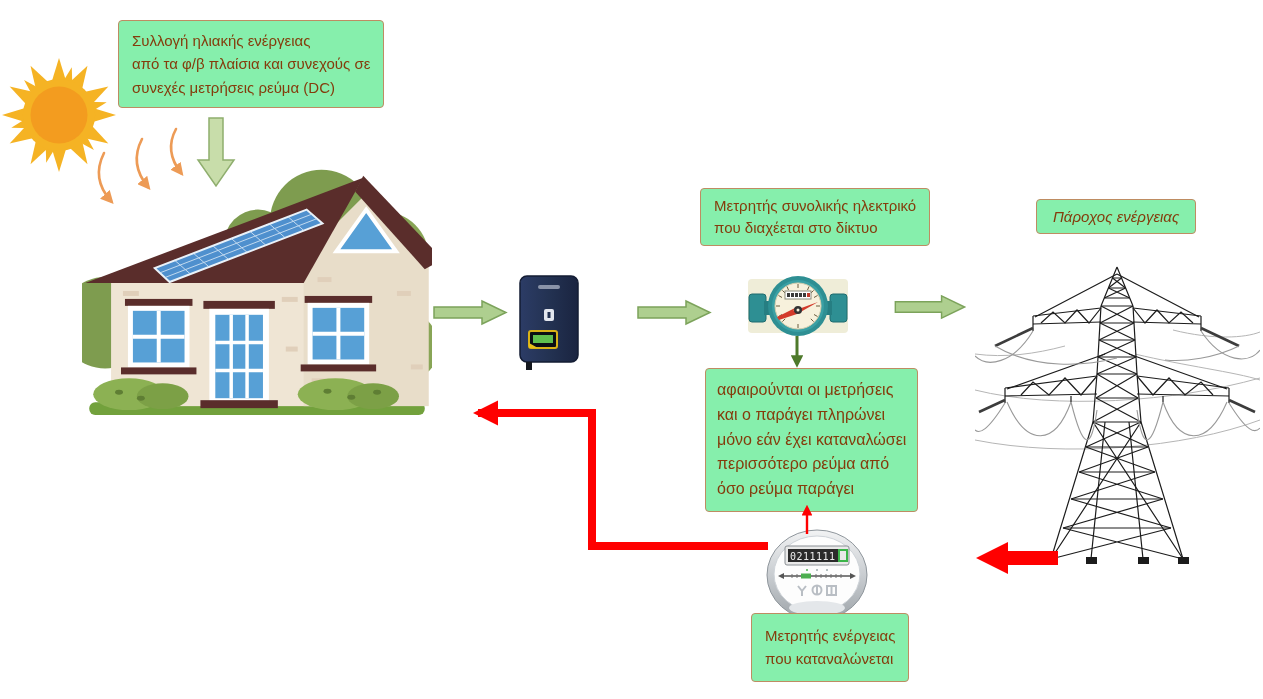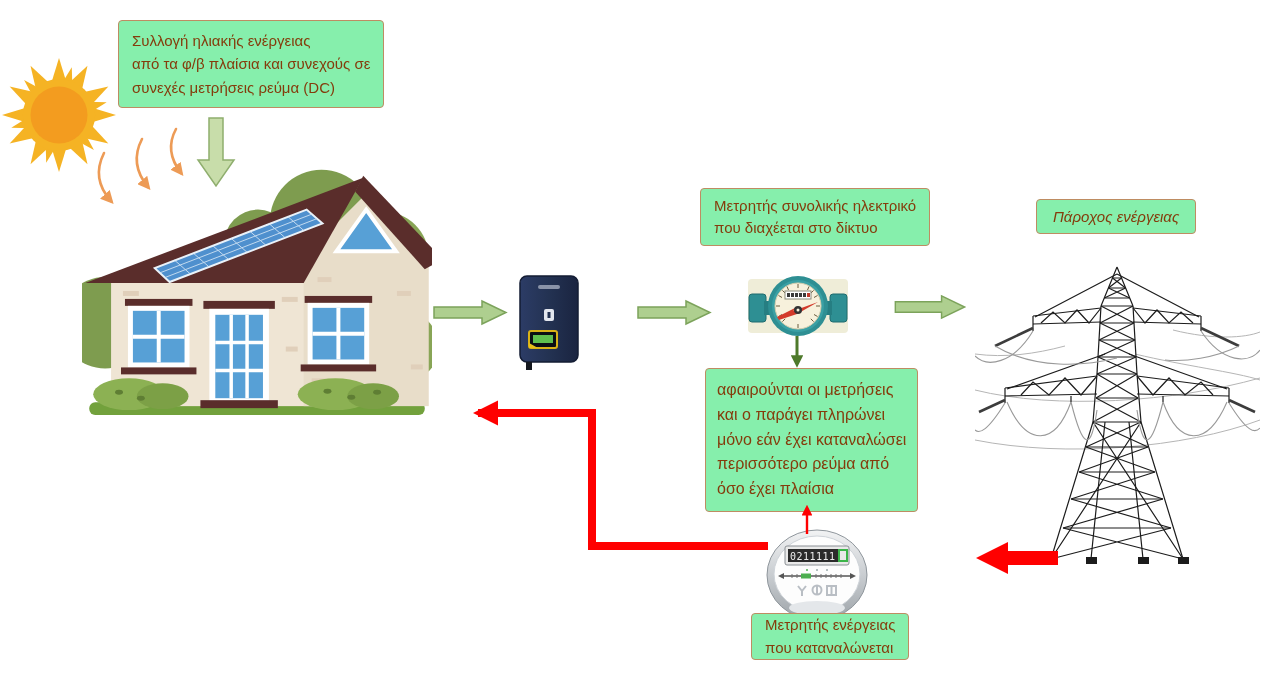--- a/index.html
+++ b/index.html
@@ -257,21 +257,21 @@
 
   <div class="callout center" style="left:1036px;top:199px;padding:5px 16px">
     <div class="ln">Πάροχος ενέργειας</div>
   </div>
 
   <div class="callout" style="left:705px;top:368px;font-size:16px;padding:9px 11px;line-height:1.55">
     <div class="ln">αφαιρούνται οι μετρήσεις</div>
     <div class="ln">και ο παράγει πληρώνει</div>
     <div class="ln">μόνο εάν έχει καταναλώσει</div>
     <div class="ln">περισσότερο ρεύμα από</div>
-    <div class="ln">όσο έχει πλαίσια</div>
+    <div class="ln">όσο ρεύμα παράγει</div>
   </div>
 
   <svg class="abs" style="left:975px;top:262px" width="285" height="305" viewBox="0 0 285 305">
 
     <g stroke="#B5B5B5" stroke-width="1" fill="none">
       <path d="M0,128 C80,148 200,140 285,116"></path>
       <path d="M0,178 C90,196 210,186 285,158"></path>
       <path d="M160,92 C210,104 260,110 285,118"></path>
       <path d="M198,68 C238,78 270,76 285,70"></path>
       <path d="M0,92 C30,96 60,92 90,84"></path>
@@ -399,18 +399,18 @@
 
   <svg class="abs" style="left:440px;top:400px" width="330" height="160" viewBox="0 0 330 160">
     <defs>
       <marker id="mRb" viewBox="0 0 10 10" refX="8" refY="5" markerWidth="3.2" markerHeight="3.2" orient="auto">
         <path d="M0,0 L10,5 L0,10 z" fill="#FF0000"></path>
       </marker>
     </defs>
     <polyline points="328,146 152,146 152,13 38,13" fill="none" stroke="#FF0000" stroke-width="8" marker-end="url(#mRb)"></polyline>
   </svg>
 
-  <div class="callout" style="left:751px;top:613px;line-height:1.5;padding:0 13px">
+  <div class="callout" style="left:751px;top:613px;line-height:1.5;padding:11px 13px">
     <div class="ln">Μετρητής ενέργειας</div>
     <div class="ln">που καταναλώνεται</div>
   </div>
 
 </div>
 
 </body></html>

